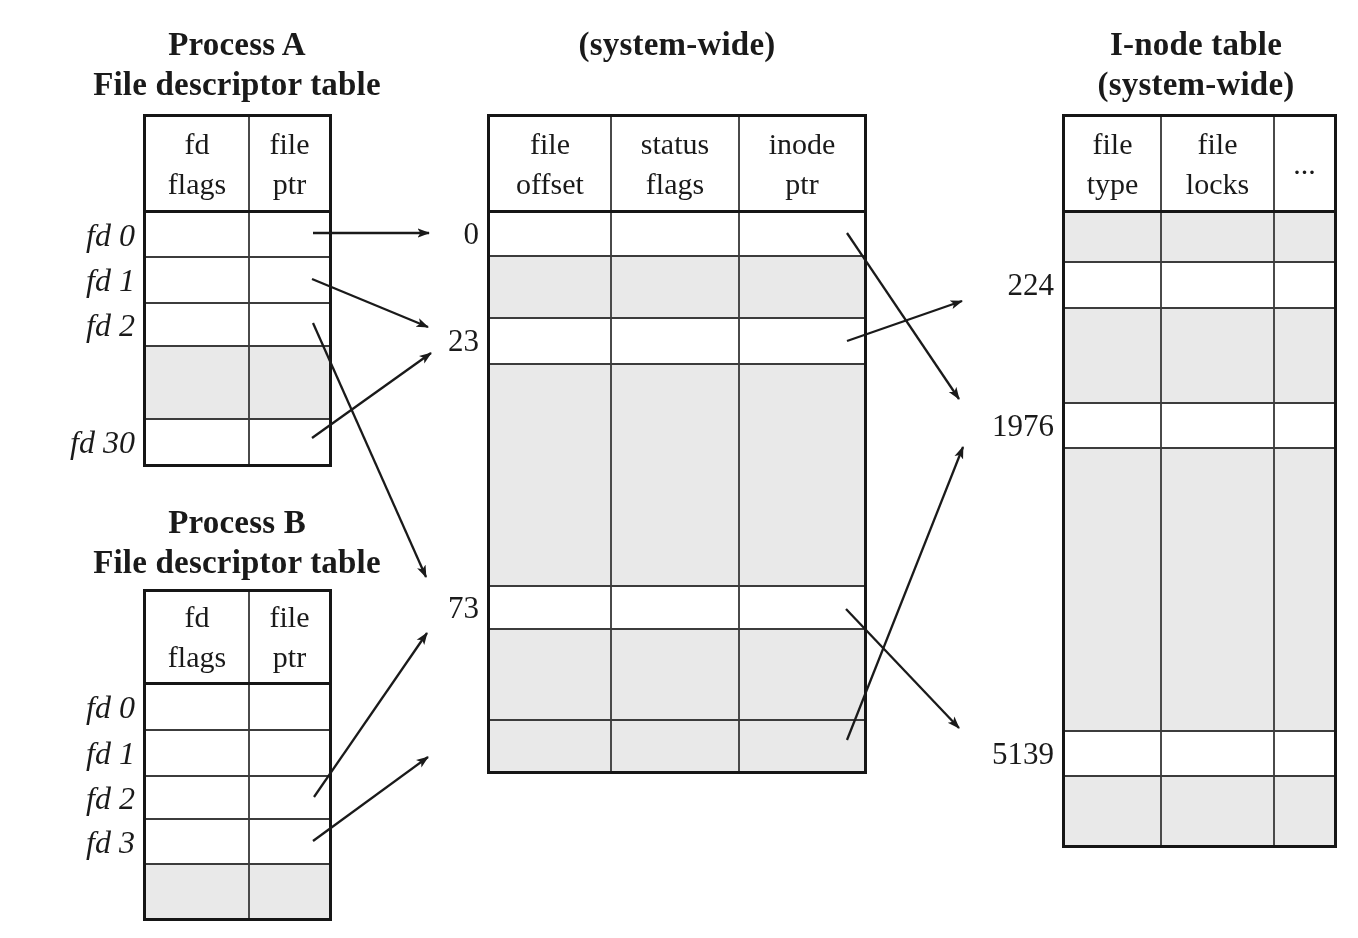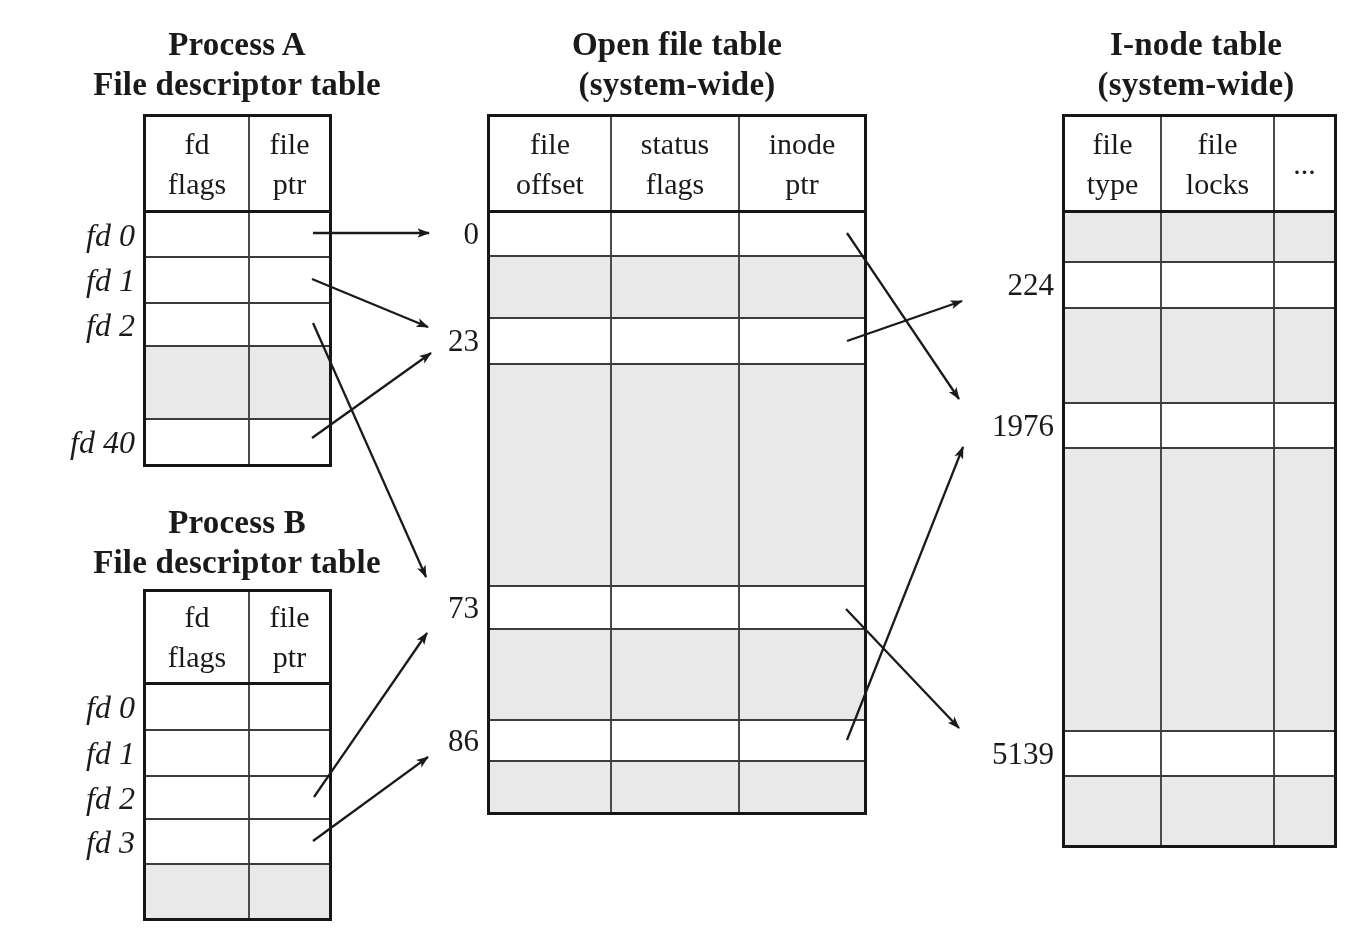--- a/index.html
+++ b/index.html
@@ -82,21 +82,21 @@
         <div class="cell bl" style="width: 81px;"></div>
         <span class="rowlabel it">fd 2</span>
       </div>
       <div class="trow bt shaded" style="height: 73px;">
         <div class="cell" style="width: 102px;"></div>
         <div class="cell bl" style="width: 81px;"></div>
       </div>
       <div class="trow bt" style="height: 46px;">
         <div class="cell" style="width: 102px;"></div>
         <div class="cell bl" style="width: 81px;"></div>
-        <span class="rowlabel it">fd 40</span>
+        <span class="rowlabel it">fd 30</span>
       </div>
     </div>
     <div class="tbl-title" style="left: 37px; top: 502px; width: 400px;">
       <div>Process B</div>
       <div>File descriptor table</div>
     </div>
     <div class="tbl" style="left: 143px; top: 589px;">
       <div class="thead" style="height: 93px;">
         <div class="hcell" style="width: 102px;">
           <div>fd</div>
@@ -126,21 +126,20 @@
         <div class="cell" style="width: 102px;"></div>
         <div class="cell bl" style="width: 81px;"></div>
         <span class="rowlabel it">fd 3</span>
       </div>
       <div class="trow bt shaded" style="height: 55px;">
         <div class="cell" style="width: 102px;"></div>
         <div class="cell bl" style="width: 81px;"></div>
       </div>
     </div>
     <div class="tbl-title" style="left: 477px; top: 24px; width: 400px;">
-      <div>Open file table</div>
       <div>(system-wide)</div>
     </div>
     <div class="tbl" style="left: 487px; top: 114px;">
       <div class="thead" style="height: 96px;">
         <div class="hcell" style="width: 120px;">
           <div>file</div>
           <div>offset</div>
         </div>
         <div class="hcell bl" style="width: 128px;">
           <div>status</div>
@@ -177,26 +176,20 @@
         <div class="cell" style="width: 120px;"></div>
         <div class="cell bl" style="width: 128px;"></div>
         <div class="cell bl" style="width: 126px;"></div>
         <span class="rowlabel">73</span>
       </div>
       <div class="trow bt shaded" style="height: 91px;">
         <div class="cell" style="width: 120px;"></div>
         <div class="cell bl" style="width: 128px;"></div>
         <div class="cell bl" style="width: 126px;"></div>
       </div>
-      <div class="trow bt" style="height: 41px;">
-        <div class="cell" style="width: 120px;"></div>
-        <div class="cell bl" style="width: 128px;"></div>
-        <div class="cell bl" style="width: 126px;"></div>
-        <span class="rowlabel">86</span>
-      </div>
       <div class="trow bt shaded" style="height: 52px;">
         <div class="cell" style="width: 120px;"></div>
         <div class="cell bl" style="width: 128px;"></div>
         <div class="cell bl" style="width: 126px;"></div>
       </div>
     </div>
     <div class="tbl-title" style="left: 996px; top: 24px; width: 400px;">
       <div>I-node table</div>
       <div>(system-wide)</div>
     </div>

